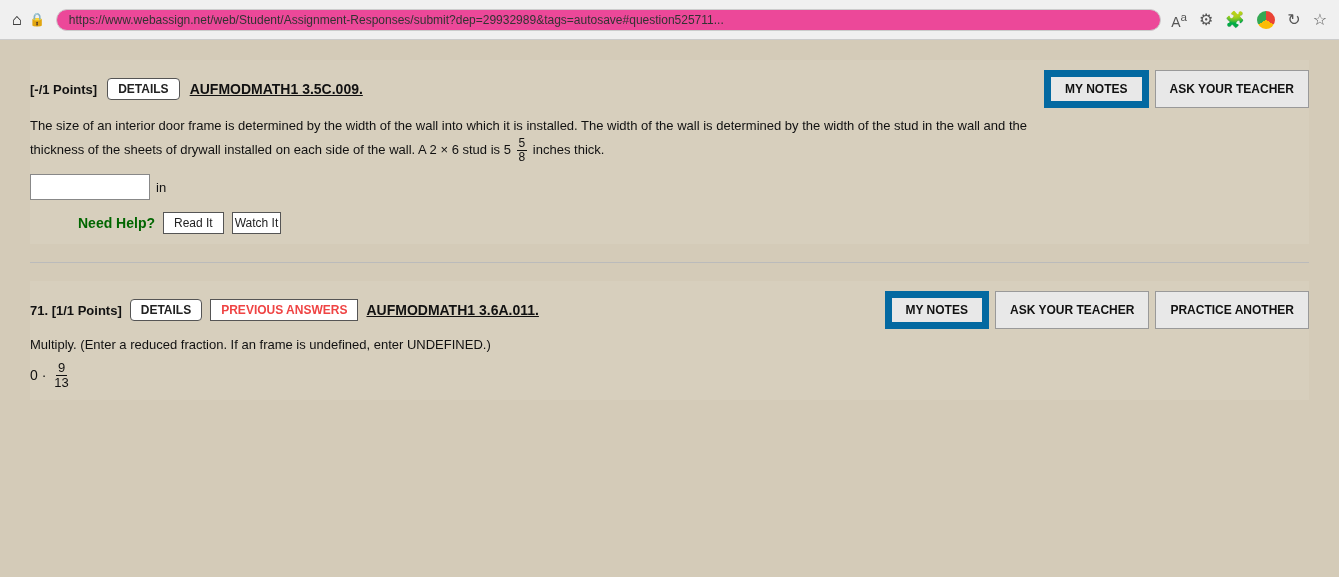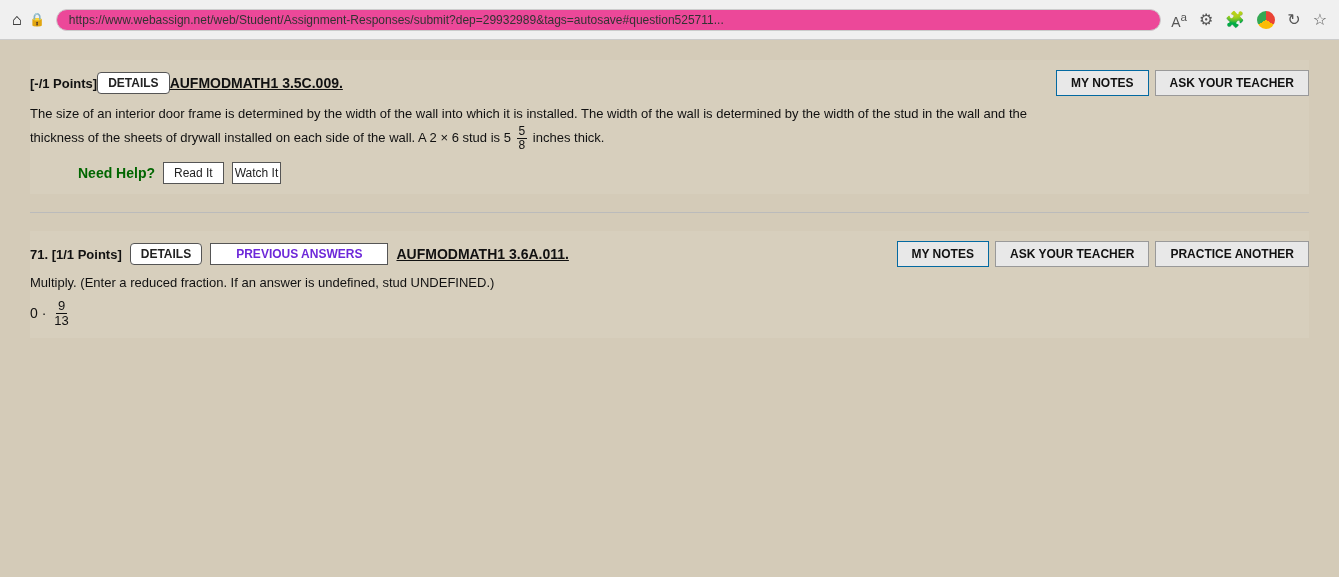--- a/index.html
+++ b/index.html
@@ -47,20 +47,21 @@
       min-height: 537px;
     }
     .question-block {
       background: rgba(255,255,255,0.08);
       padding: 10px 0;
       margin-bottom: 10px;
     }
     .question-header {
       display: flex;
       align-items: center;
+      gap: 10px;
       margin-bottom: 8px;
     }
     .points-label {
       font-weight: bold;
       font-size: 13px;
       color: #111;
     }
     .details-btn {
       border: 1px solid #555;
       background: white;
@@ -77,21 +78,21 @@
       color: #111;
       text-decoration: underline;
     }
     .right-buttons {
       margin-left: auto;
       display: flex;
       gap: 6px;
     }
     .my-notes-btn {
       background: #e8e8e8;
-      border: 1px solid #0369a1;
+      border: 7px solid #0369a1;
       padding: 5px 14px;
       font-size: 12px;
       font-weight: bold;
       cursor: pointer;
       color: #111;
     }
     .ask-teacher-btn {
       background: #e8e8e8;
       border: 1px solid #999;
       padding: 5px 14px;
@@ -167,25 +168,25 @@
     }
     .q71-header {
       display: flex;
       align-items: center;
       gap: 8px;
       margin-bottom: 6px;
     }
     .prev-answers-btn {
       border: 1px solid #555;
       background: white;
-      padding: 3px 25px;
-      font-size: 12px;
-      font-weight: bold;
-      cursor: pointer;
-      color: #6d28d9;
+      padding: 3px 10px;
+      font-size: 12px;
+      font-weight: bold;
+      cursor: pointer;
+      color: #ef4444;
     }
     .fraction {
       display: inline-flex;
       flex-direction: column;
       align-items: center;
       vertical-align: middle;
       margin: 0 2px;
       font-size: 12px;
       line-height: 1.1;
     }
@@ -256,20 +257,24 @@
       <br>
       <span>thickness of the sheets of drywall installed on each side of the wall. A 2 × 6 stud is 5</span>
       <span class="fraction">
         <span class="num">5</span>
         <span class="den">8</span>
       </span>
       <span>inches thick.</span>
     </div>
 
 
+    <div class="answer-row">
+      <input class="answer-input" type="text" style="">
+      <span class="unit-label">in</span>
+    </div>
 
     <div class="need-help-row">
       <span class="need-help-label">Need Help?</span>
       <button class="read-it-btn">Read It</button>
       <button class="watch-it-btn">Watch It</button>
     </div>
   </div>
 
   <hr class="divider">
 
@@ -279,21 +284,21 @@
       <button class="details-btn">DETAILS</button>
       <button class="prev-answers-btn">PREVIOUS ANSWERS</button>
       <span class="question-code">AUFMODMATH1 3.6A.011.</span>
       <div class="right-buttons">
         <button class="my-notes-btn">MY NOTES</button>
         <button class="ask-teacher-btn">ASK YOUR TEACHER</button>
         <button class="practice-another-btn">PRACTICE ANOTHER</button>
       </div>
     </div>
 
-    <div class="q71-text">Multiply. (Enter a reduced fraction. If an answer is undefined, stud UNDEFINED.)</div>
+    <div class="q71-text">Multiply. (Enter a reduced fraction. If an frame is undefined, enter UNDEFINED.)</div>
 
     <div class="q71-answer">
       <span>0 ·</span>
       <span class="fraction" style="font-size:13px;">
         <span class="num">9</span>
         <span class="den">13</span>
       </span>
     </div>
   </div>
 

